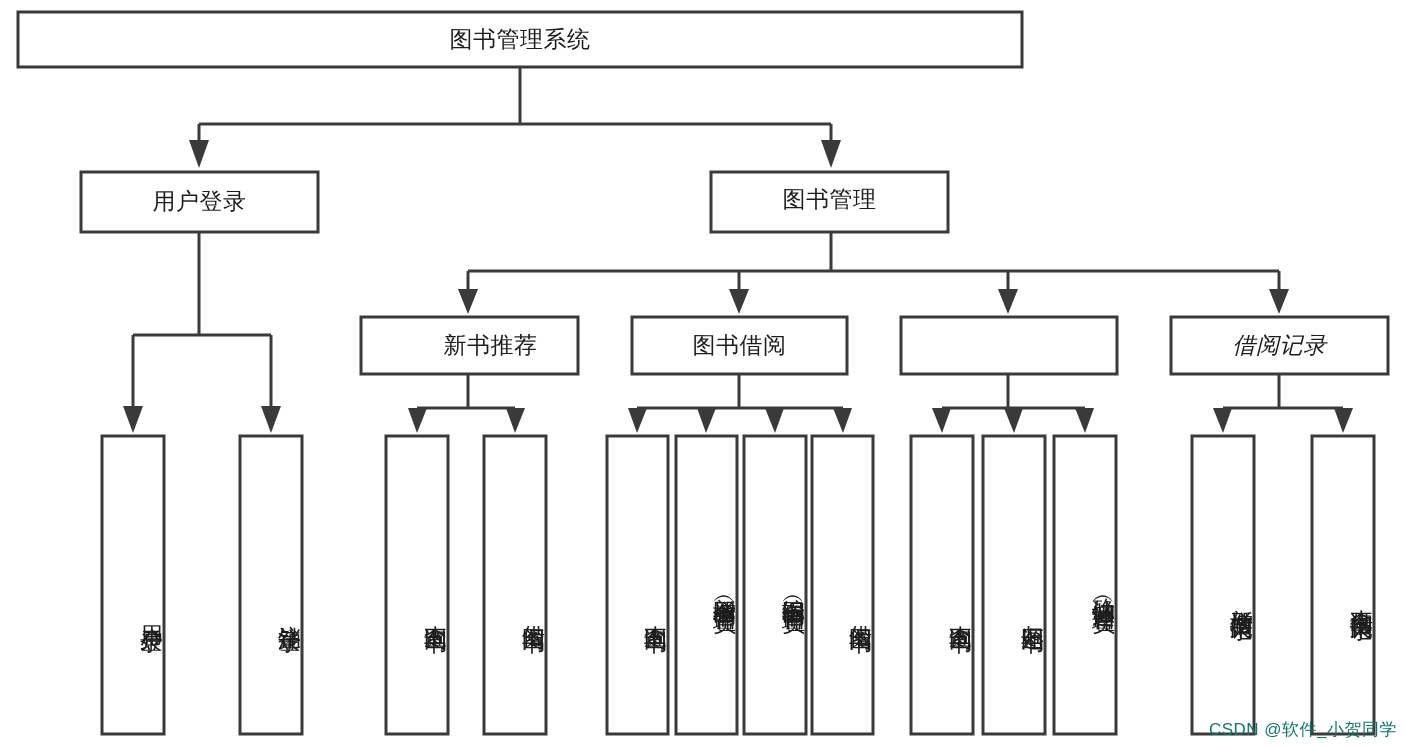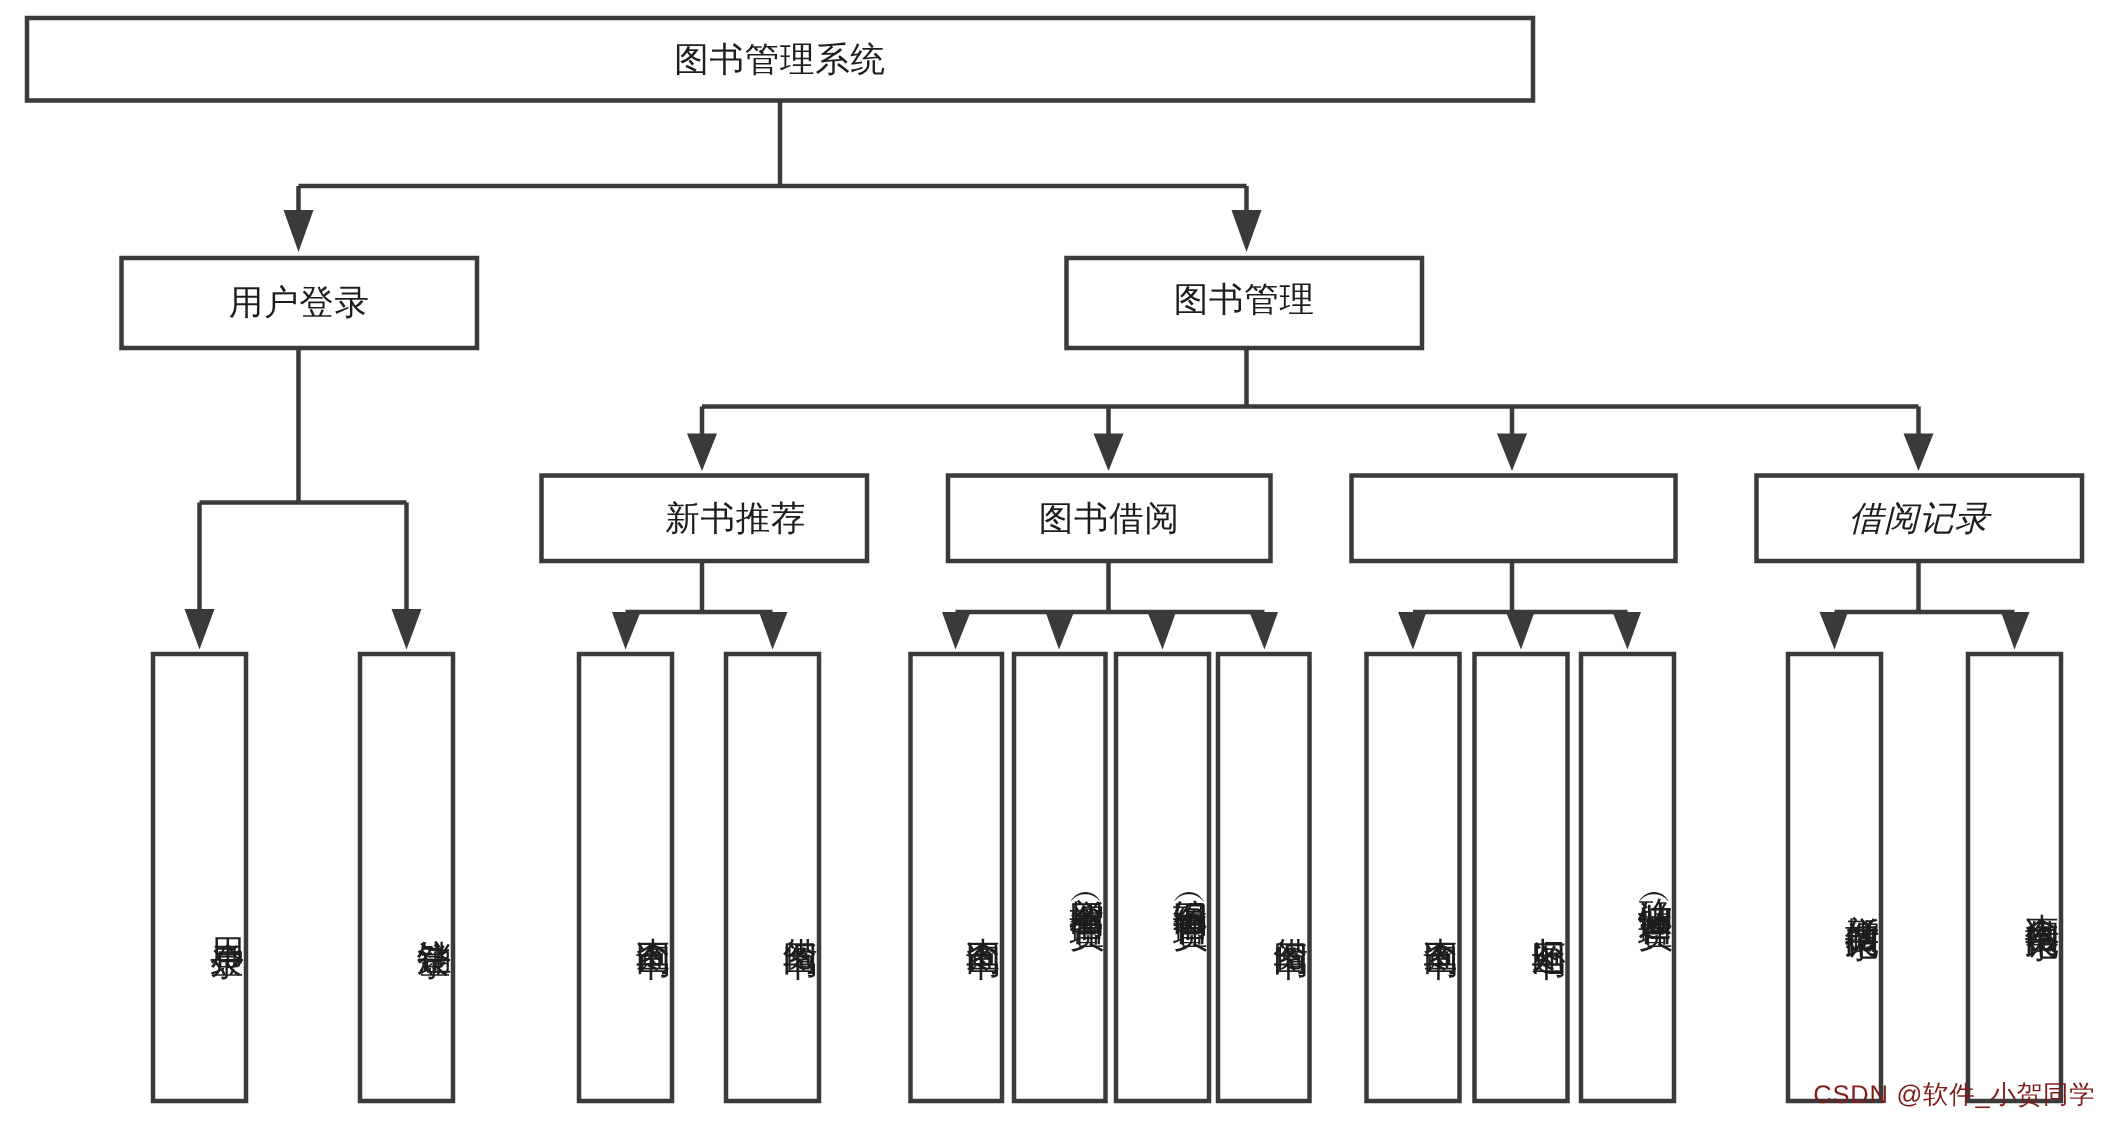--- a/index.html
+++ b/index.html
@@ -67,21 +67,21 @@
     letter-spacing: 2px;
     white-space: nowrap;
     pointer-events: none;
     overflow: hidden;
   }
   .watermark {
     position: absolute;
     right: 8px;
     bottom: 6px;
     font-size: 17px;
-    color: #7f1d1d;
+    color: #0f766e;
     letter-spacing: 0.5px;
     white-space: nowrap;
     pointer-events: none;
     margin-top: 32px;
   }
 </style>
 </head>
 <body>
 
 <div id="diagram-root">

